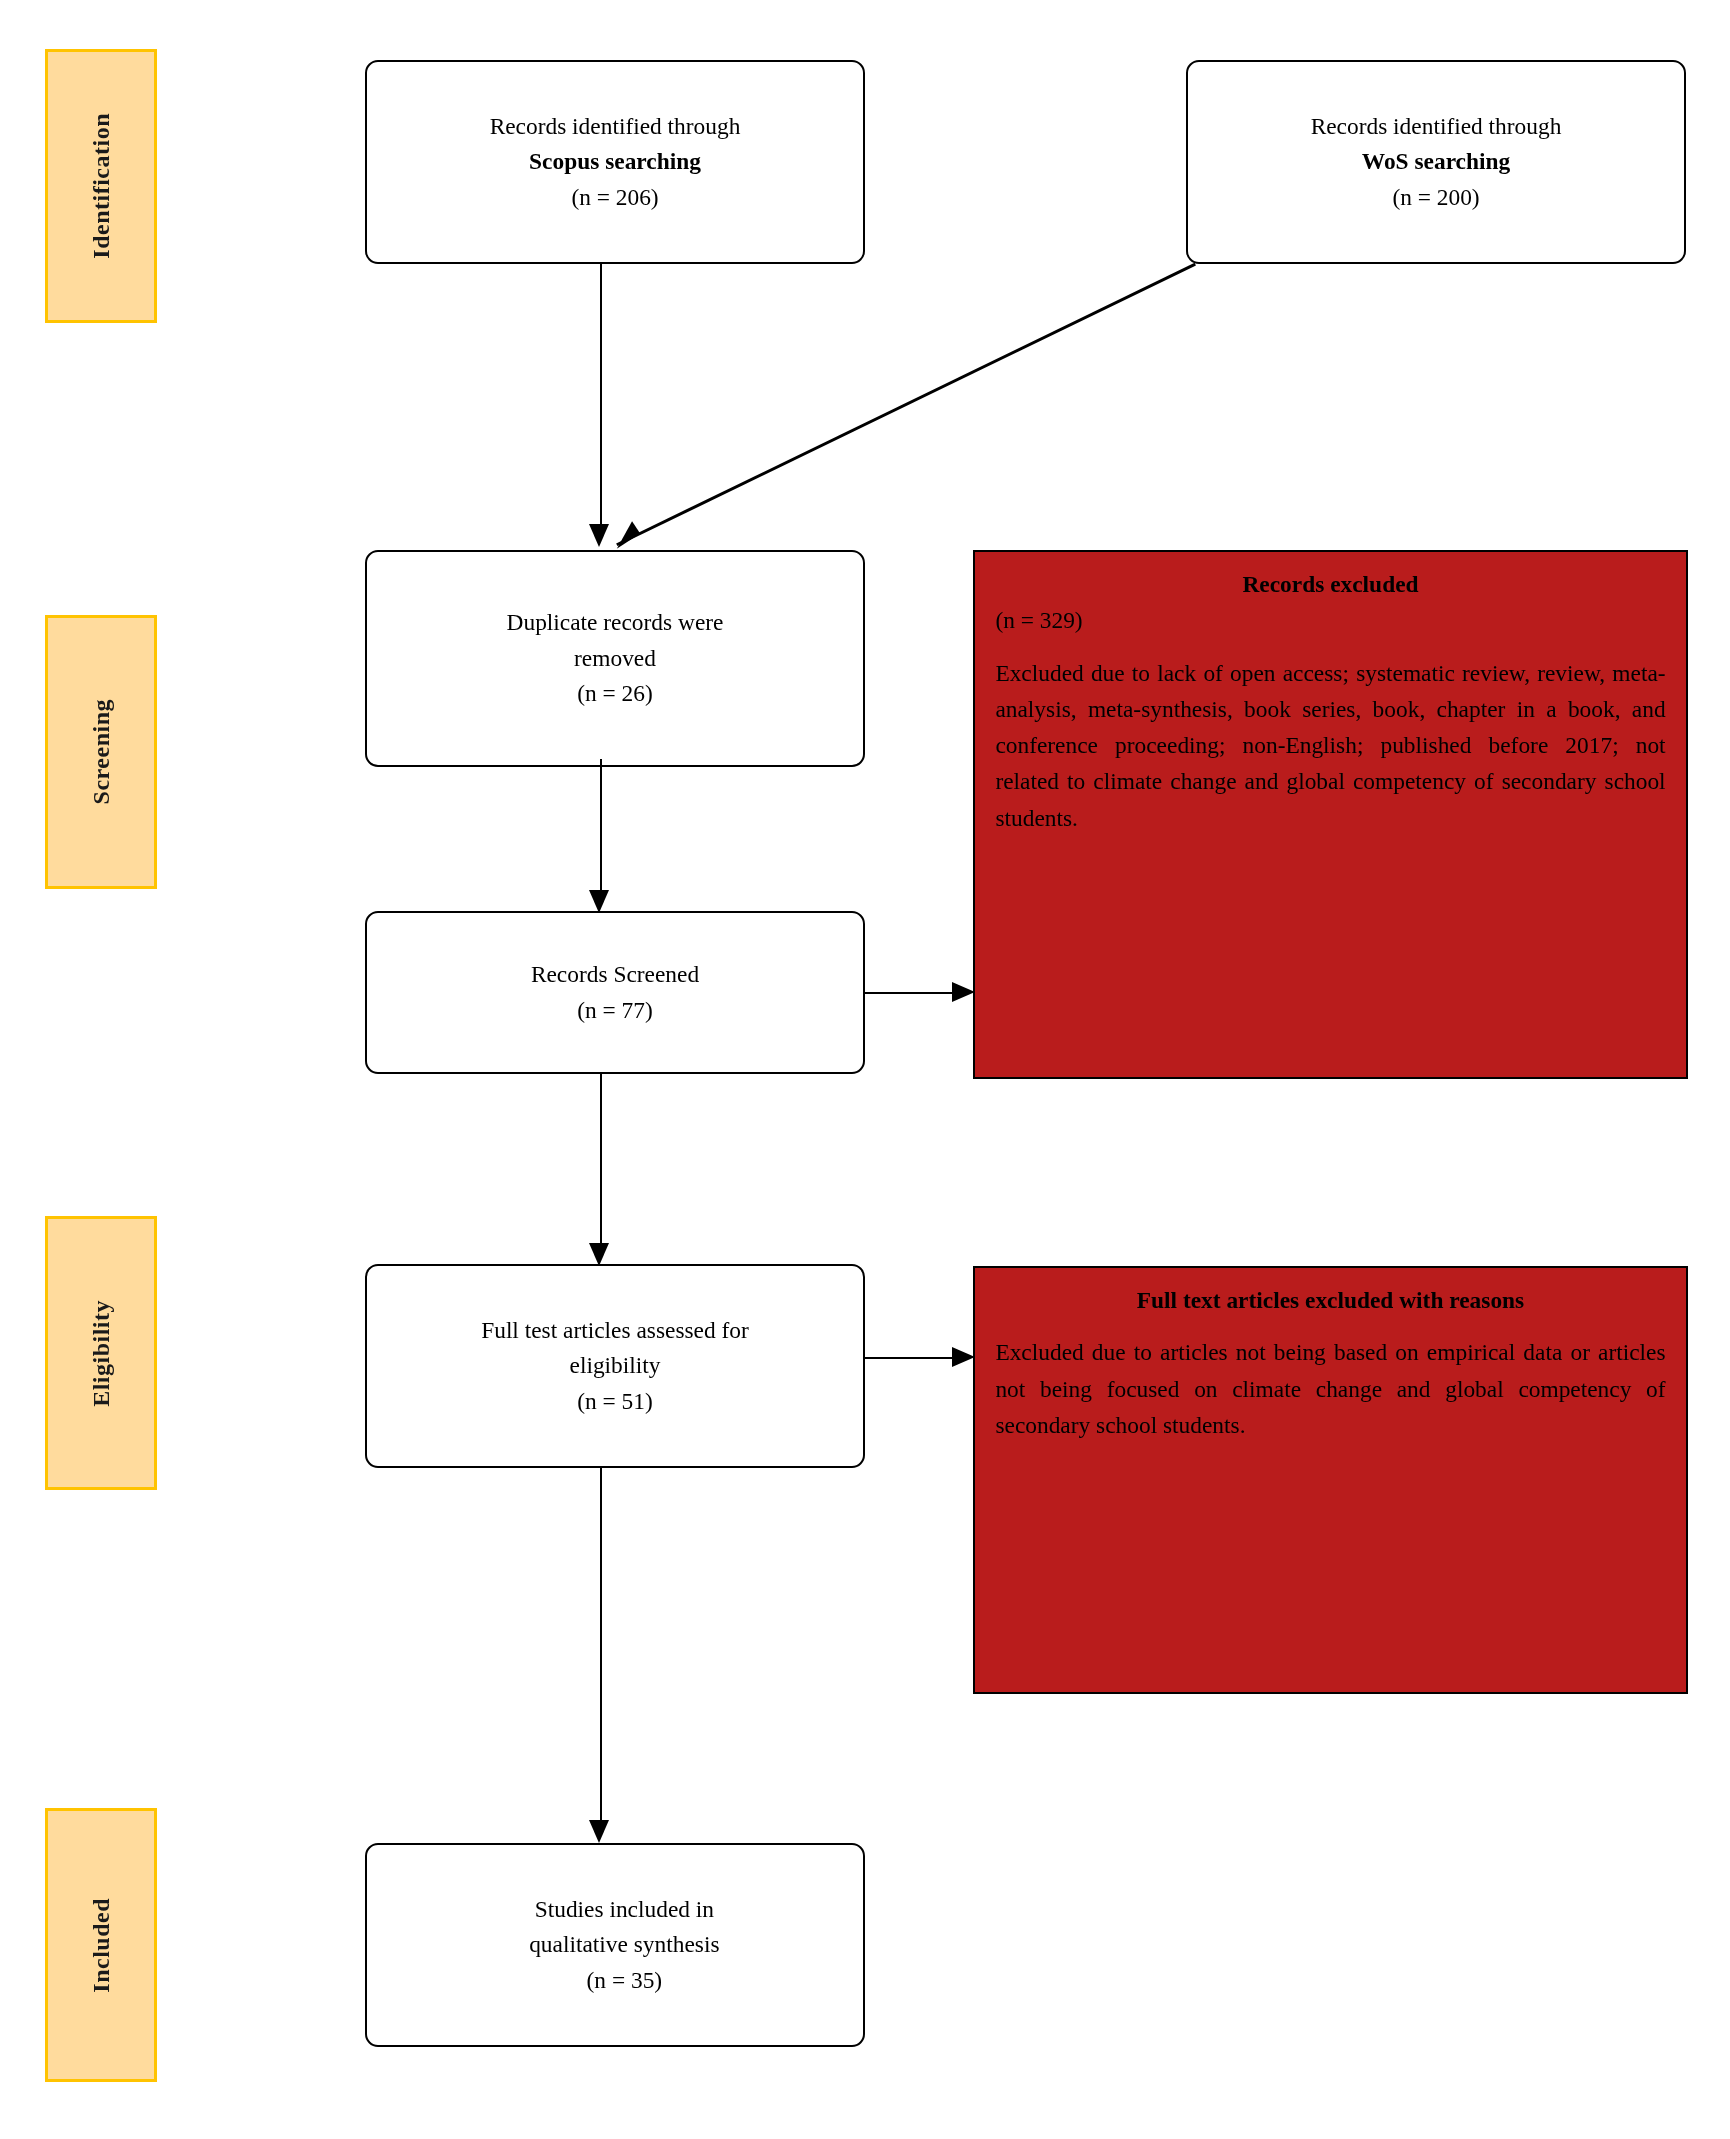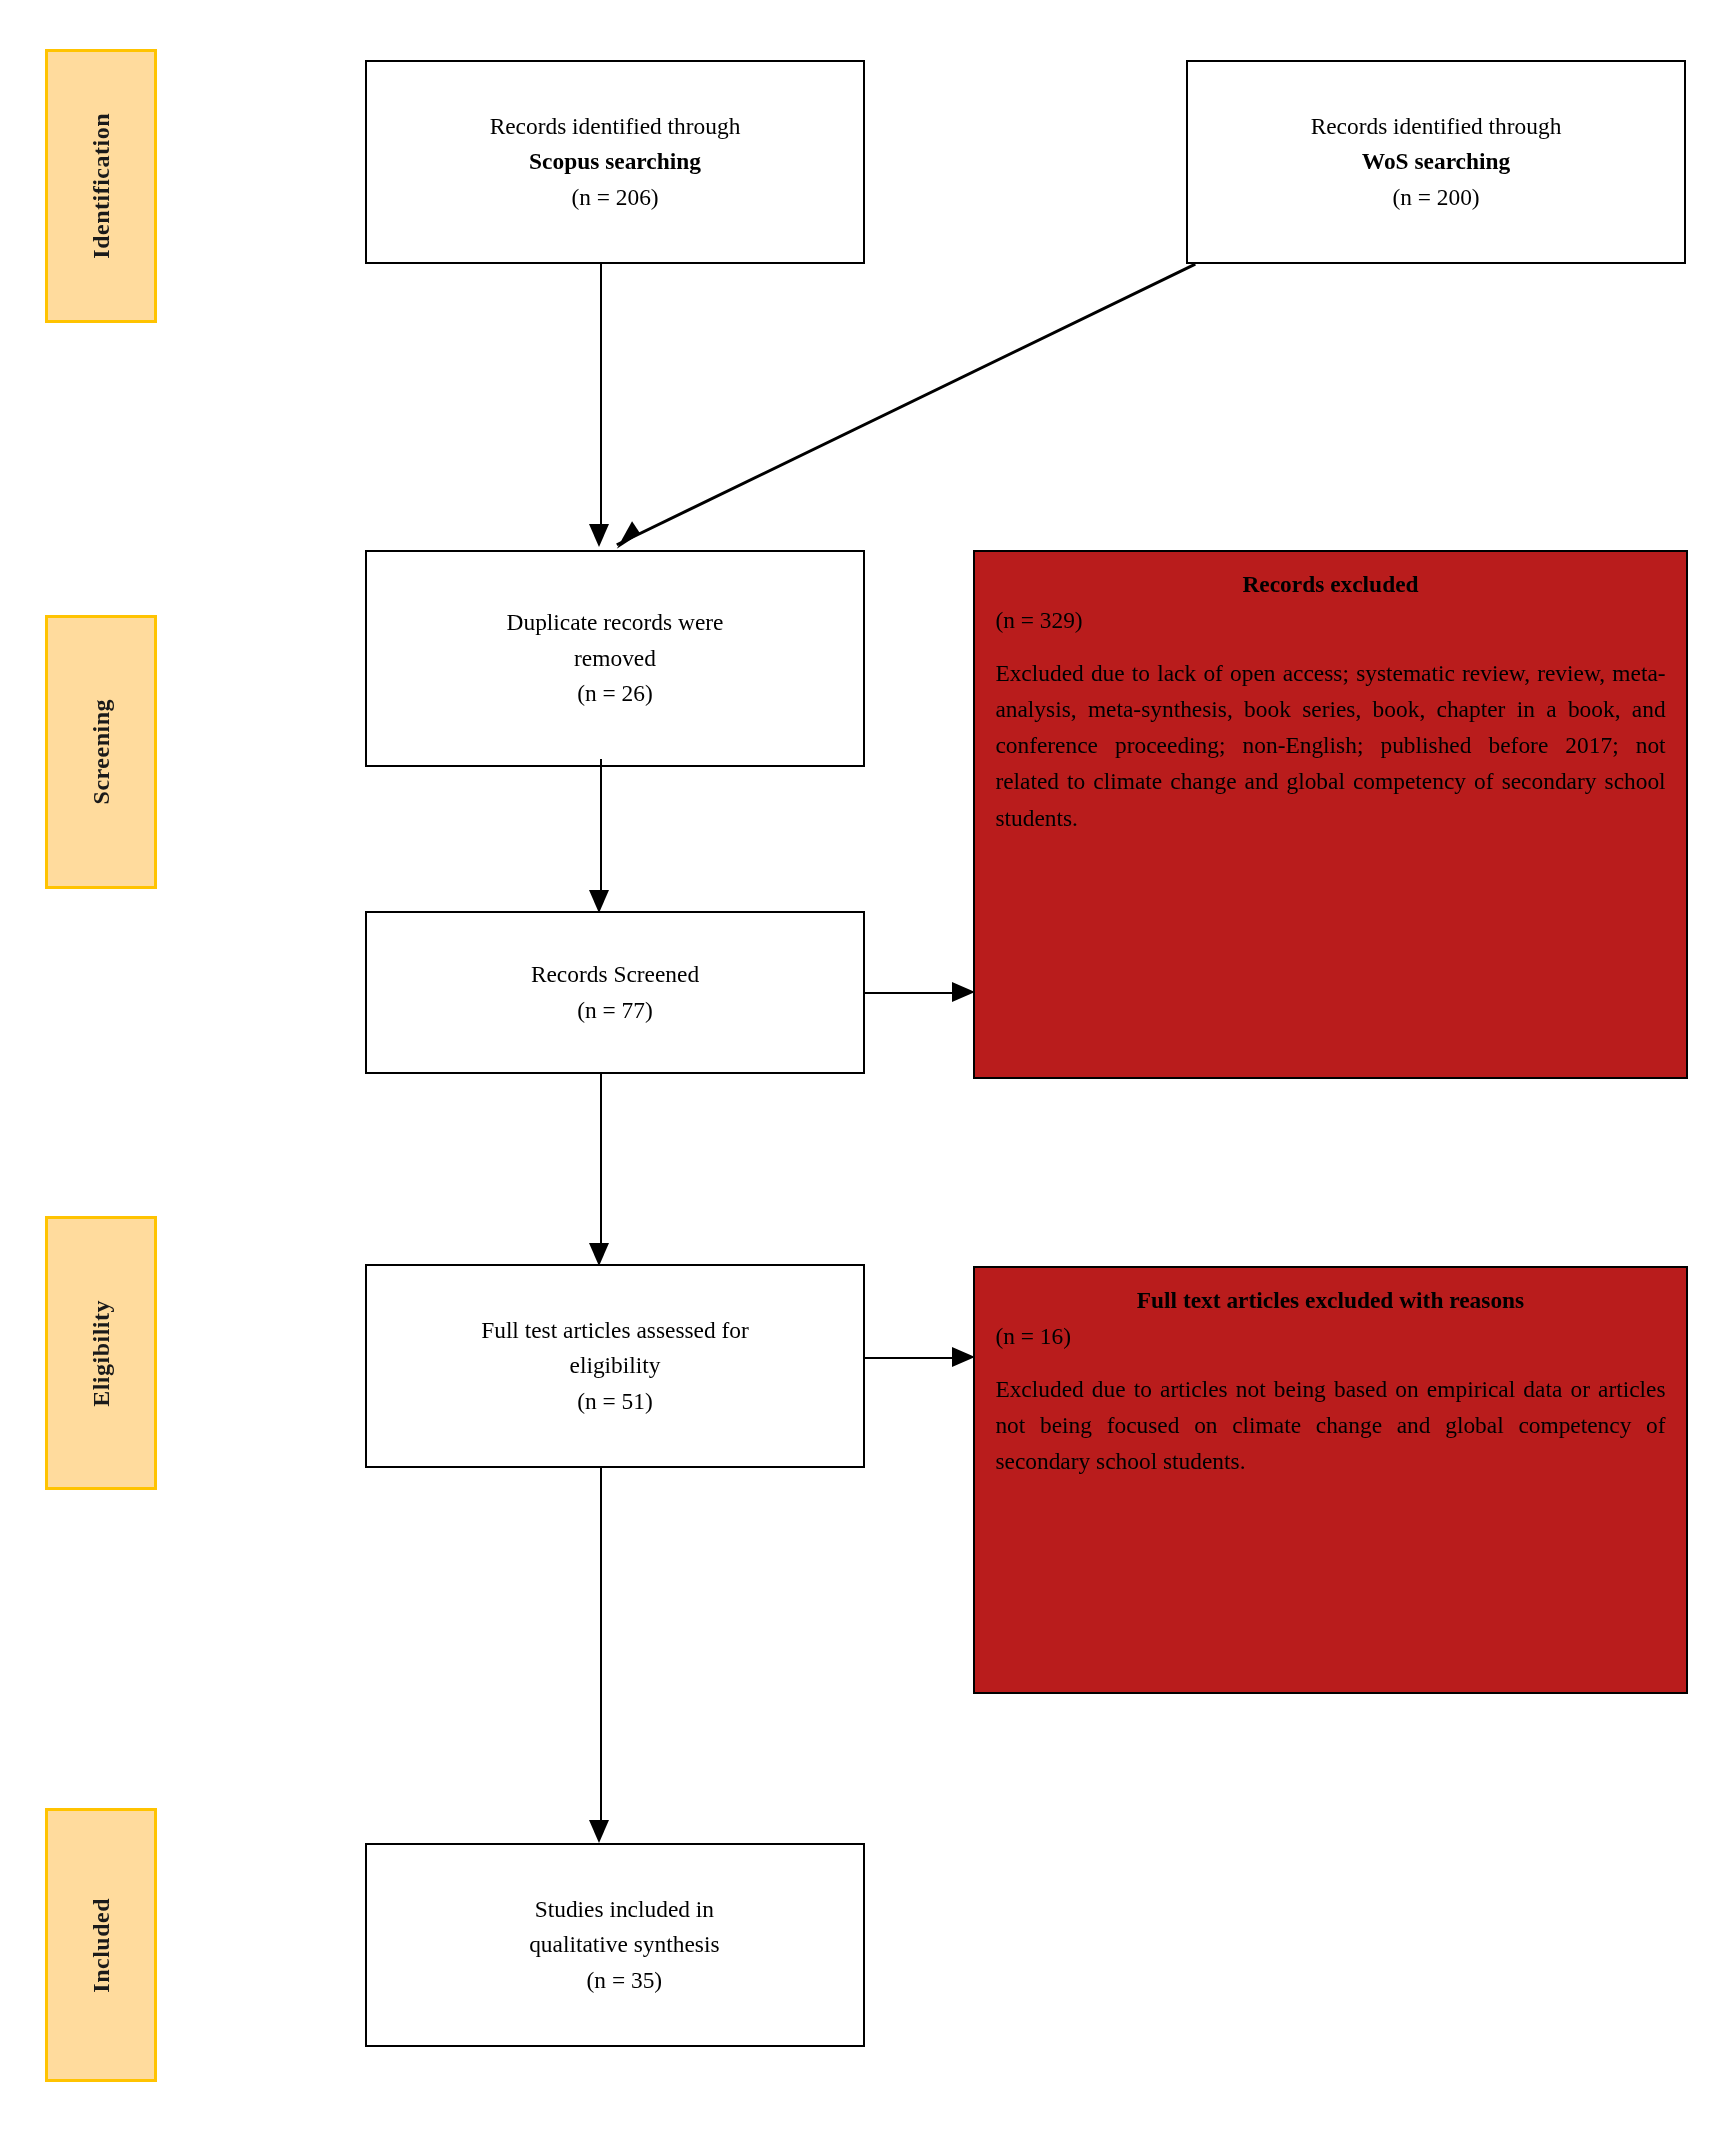--- a/index.html
+++ b/index.html
@@ -46,20 +46,21 @@
     background: #ffffff;
     border: 2.5px solid #000000;
     box-sizing: border-box;
     display: flex;
     flex-direction: column;
     align-items: center;
     justify-content: center;
   }
   .flow-box.pad {
     padding: 13.2px 17.3px;
+    border-radius: 13px;
   }
   .box-line {
     font-size: 23.4px;
     line-height: 1.52;
     text-align: center;
     white-space: nowrap;
   }
   .box-line.bold { font-weight: bold; }
 
   
@@ -208,21 +209,20 @@
     <div class="box-line">(n = 51)</div>
   </div>
 
   <div class="connector">
     <div class="h-line" style="left:865px; top:1357px; width:90px;"></div>
     <div class="arrow-right" style="left:952px; top:1347px;"></div>
   </div>
 
   <div class="detail-box" style="left:973px; top:1266px; width:715px; height:428px;">
     <div class="detail-title">Full text articles excluded with reasons</div>
-    <div class="detail-count">(n = 16)</div>
     <div class="detail-body">Excluded due to articles not being based on empirical data or articles not being focused on climate change and global competency of secondary school students.</div>
   </div>
 
   <div class="connector">
     <div class="v-line" style="left:600px; top:1468px; height:356px;"></div>
     <div class="arrow-down" style="left:589px; top:1820px;"></div>
   </div>
 
   <div class="flow-box pad" style="left:365px; top:1843px; width:500px; height:204px;padding-left:36px;">
     <div class="box-line">Studies included in</div>

